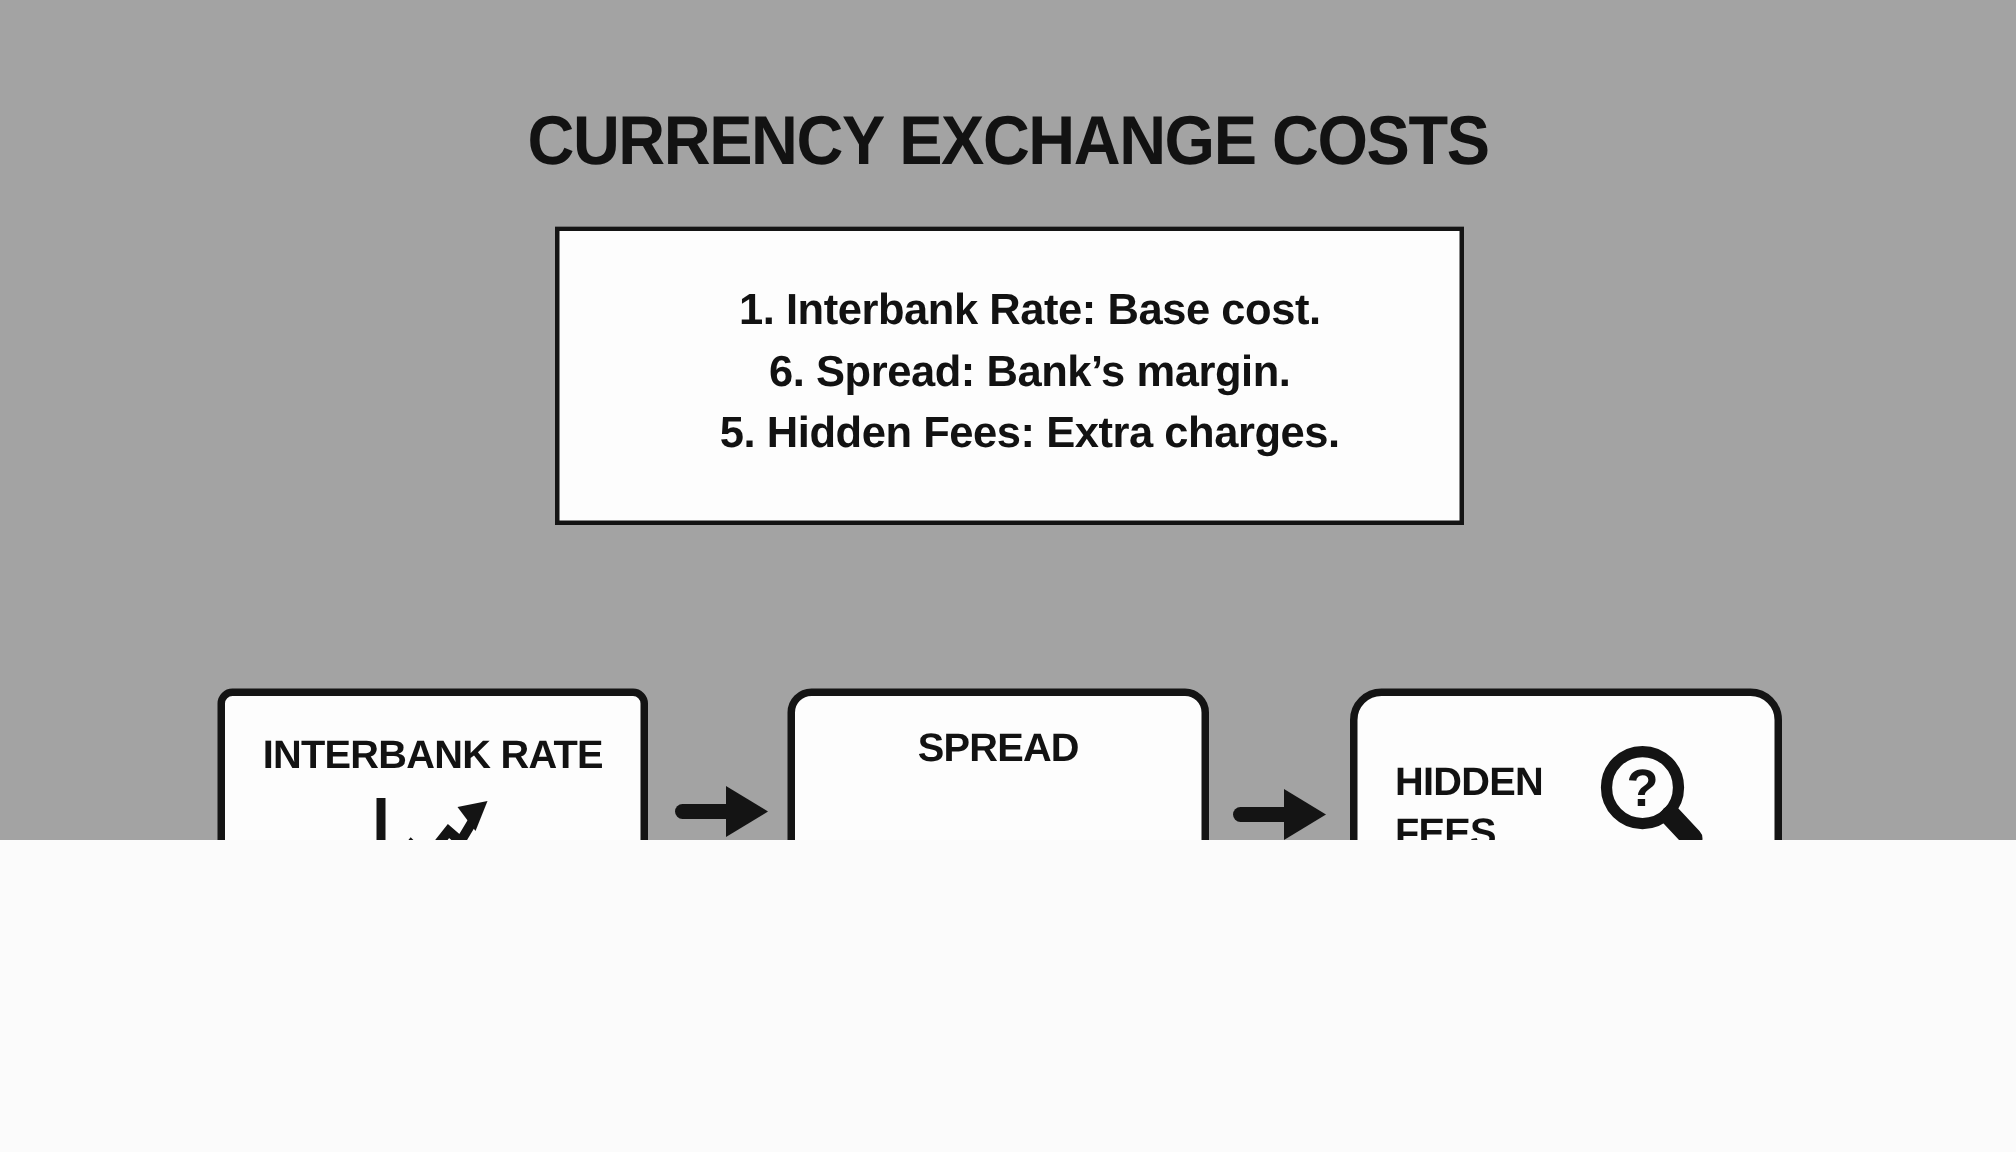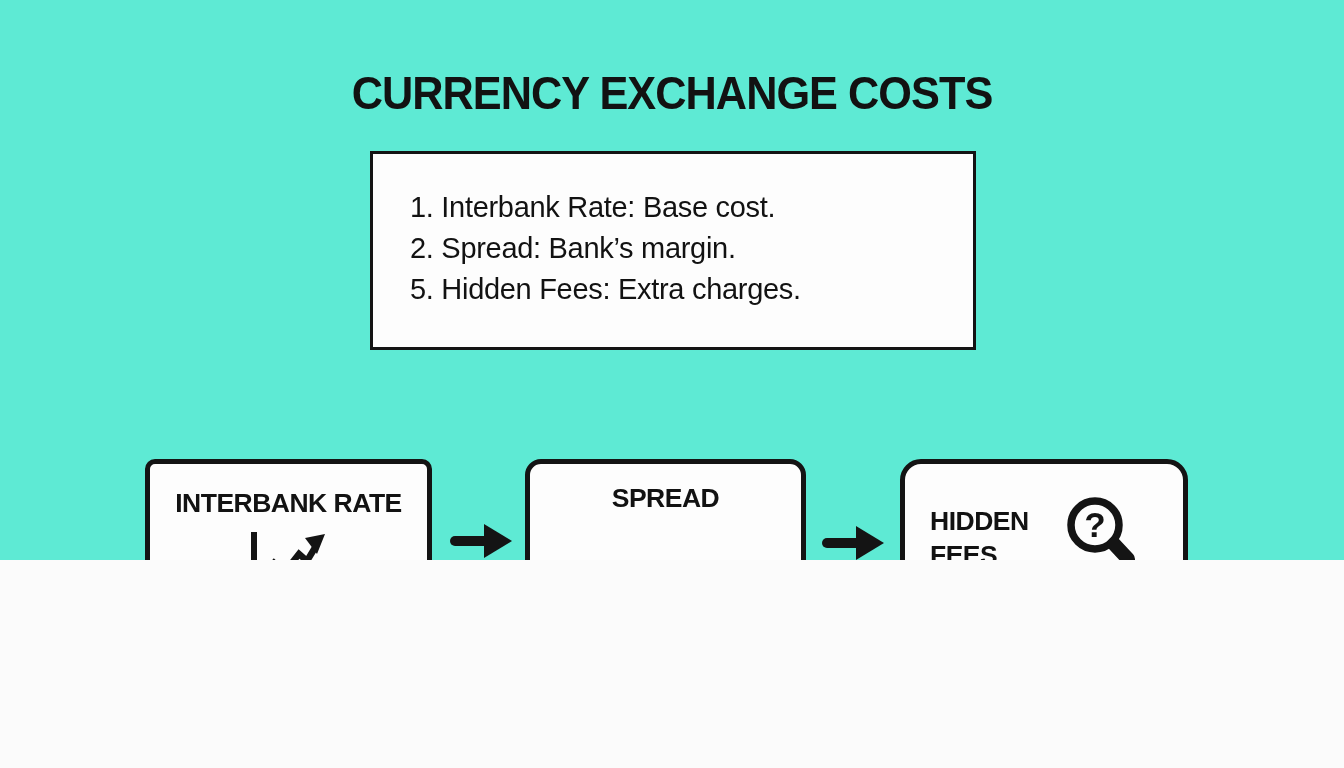--- a/index.html
+++ b/index.html
@@ -4,21 +4,21 @@
 <style>
   html, body {
     margin: 0;
     padding: 0;
     background: #fbfbfb;
   }
   .stage {
     position: relative;
     width: 1344px;
     height: 560px;
-    background: #5eead4;
+    background: #a3a3a3;
     color: #121212;
     font-family: "Liberation Sans", sans-serif;
     overflow: hidden;
   }
 
   
   .title {
     position: absolute;
     top: 66px;
     left: 0;
@@ -39,24 +39,25 @@
     top: 151px;
     width: 606px;
     height: 199px;
     border: 3px solid #141414;
     box-sizing: border-box;
     padding: 33px 10px 0 37px;
     background: #fdfdfd;
   }
   .summary-line {
     font-size: 29px;
-    font-weight: 400;
+    font-weight: 700;
     line-height: 41px;
     letter-spacing: -0.3px;
     white-space: nowrap;
+    text-align: center;
   }
 
   
   .step {
     position: absolute;
     border: 5px solid #141414;
     border-radius: 16px;
     box-sizing: border-box;
     background: #fdfdfd;
     display: flex;
@@ -98,21 +99,21 @@
 </style>
 </head>
 <body>
 
 <div class="stage">
 
   <h1 class="title">CURRENCY EXCHANGE COSTS</h1>
 
   <section class="summary-box">
     <div class="summary-line">1. Interbank Rate: Base cost.</div>
-    <div class="summary-line">2. Spread: Bank’s margin.</div>
+    <div class="summary-line">6. Spread: Bank’s margin.</div>
     <div class="summary-line">5. Hidden Fees: Extra charges.</div>
   </section>
 
   <div class="step" id="step-1">
     <div class="step-label">INTERBANK RATE</div>
     <svg class="step-icon" width="86" height="64" viewBox="0 0 86 64" aria-hidden="true">
       <path class="ink-stroke" d="M8 3 V58 H77" fill="none" stroke-width="6"></path>
       <path class="ink-stroke" d="M13 52 L28 34 L38 44 L53 25 L61 32 L70 17" fill="none" stroke-width="6.5"></path>
       <polygon class="ink-fill" points="79,5 59,9 71,25"></polygon>
     </svg>

